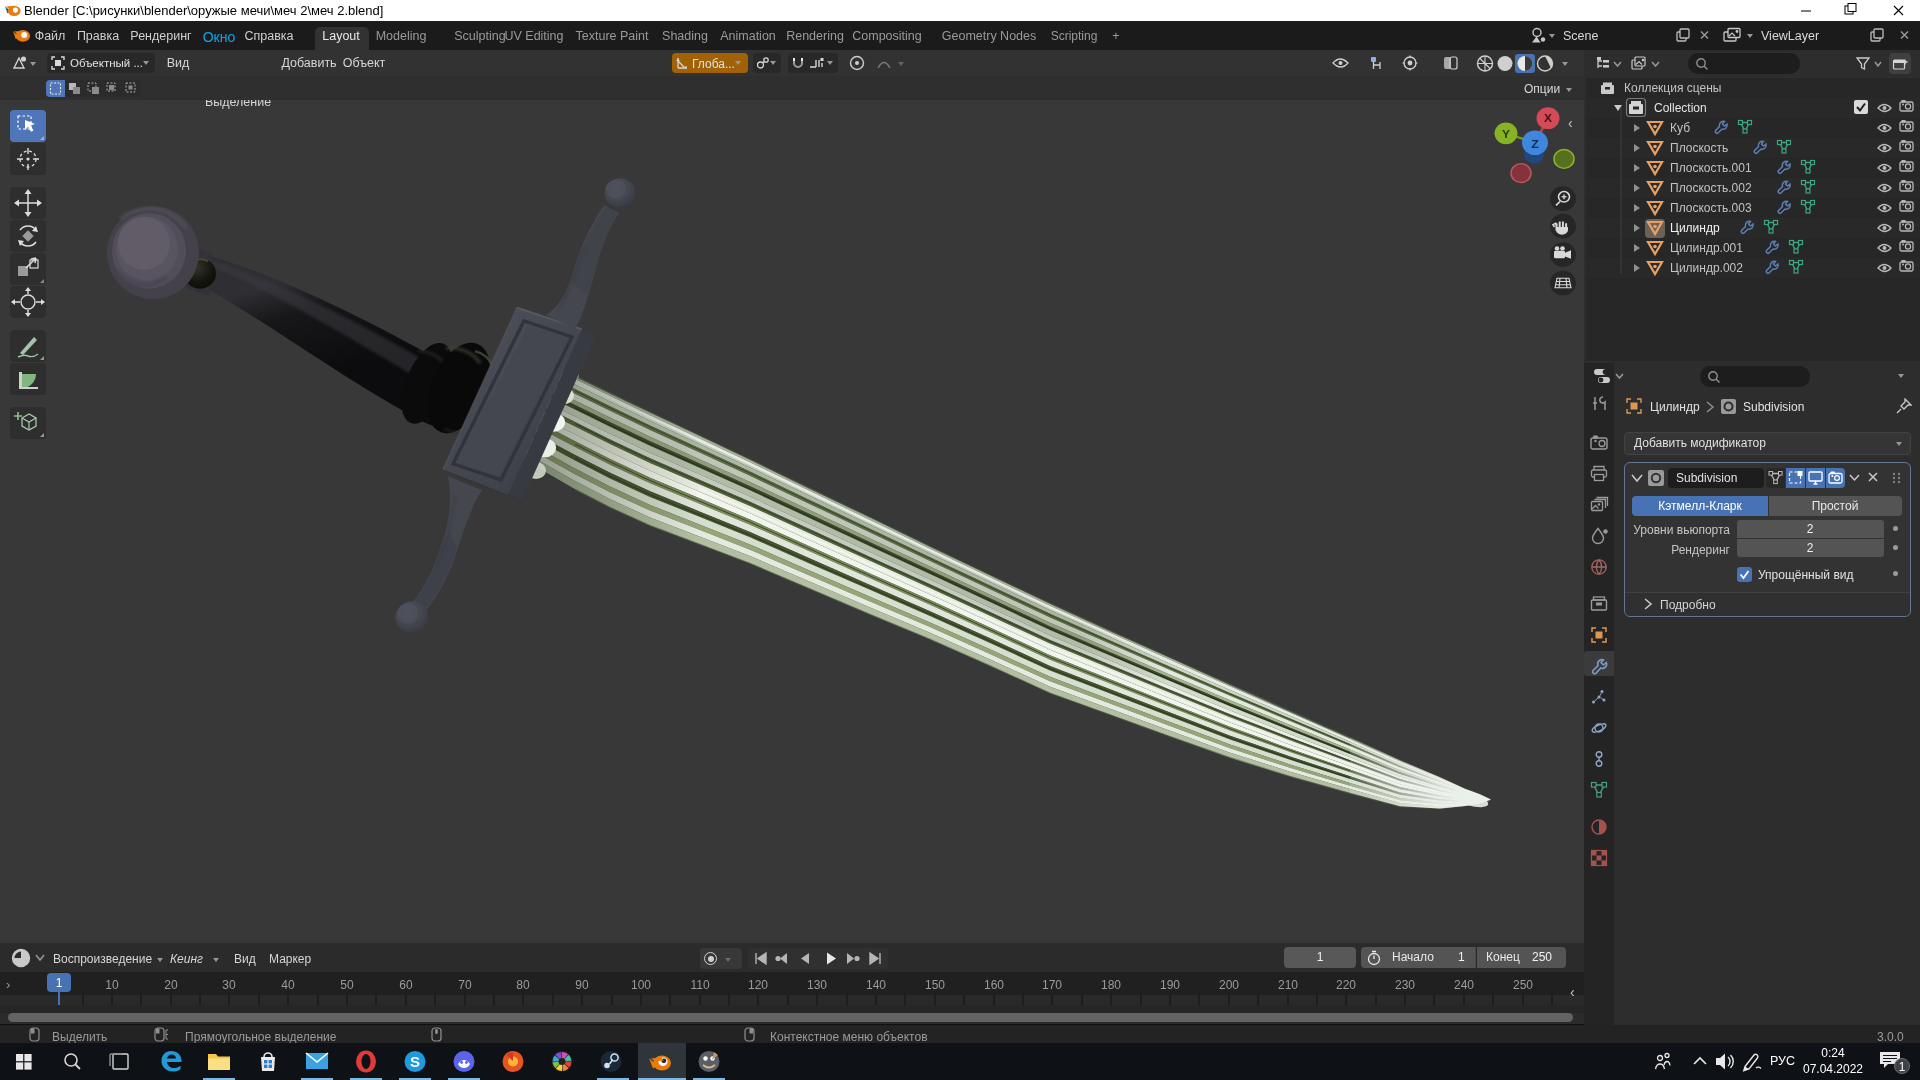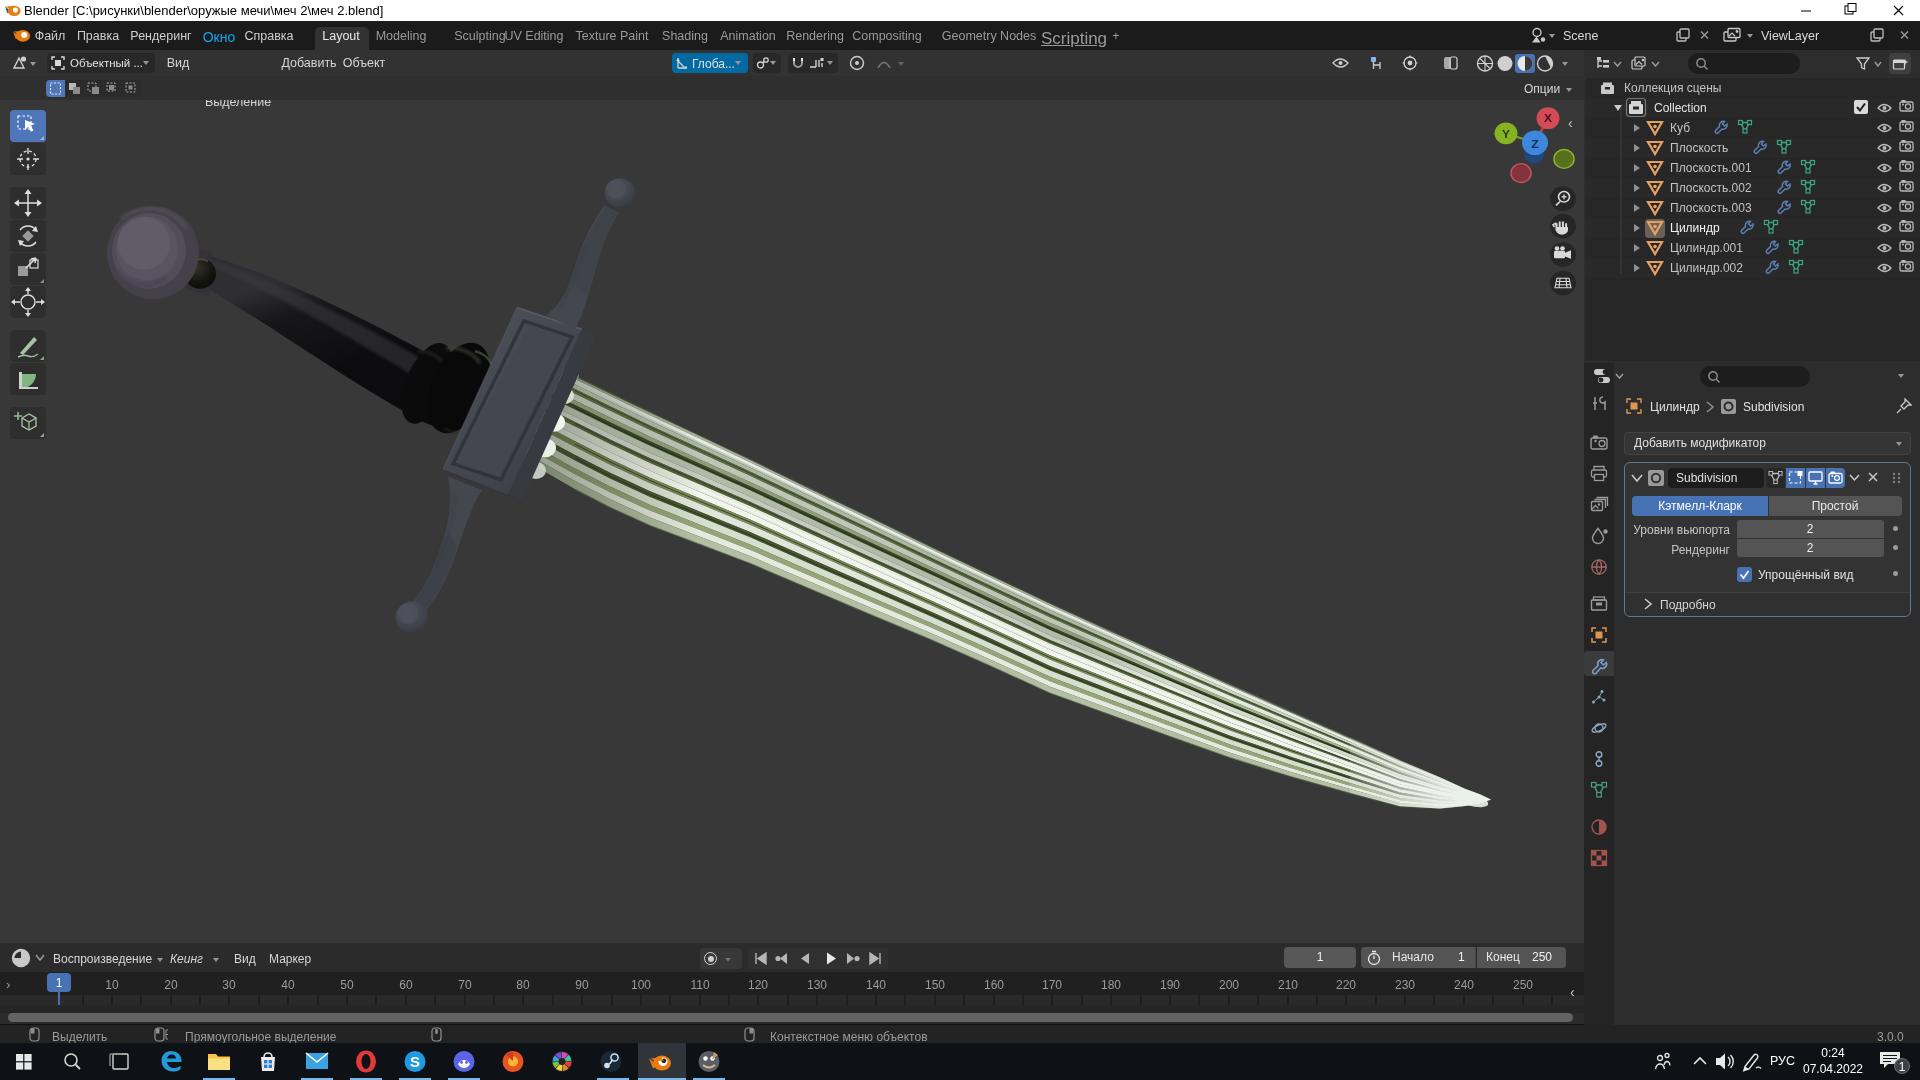--- a/index.html
+++ b/index.html
@@ -42,21 +42,21 @@
 <span class="abs cx" style="left:341px;top:29px;font-size:12.5px;color:#e8e8e8;">Layout</span>
 <span class="abs cx" style="left:401px;top:29px;font-size:12.5px;color:#9a9a9a;">Modeling</span>
 <span class="abs cx" style="left:466px;top:29px;font-size:12.5px;color:#9a9a9a;margin-left:14px;">Sculpting</span>
 <span class="abs cx" style="left:534px;top:29px;font-size:12.5px;color:#9a9a9a;">UV Editing</span>
 <span class="abs cx" style="left:612px;top:29px;font-size:12.5px;color:#9a9a9a;">Texture Paint</span>
 <span class="abs cx" style="left:685px;top:29px;font-size:12.5px;color:#9a9a9a;">Shading</span>
 <span class="abs cx" style="left:748px;top:29px;font-size:12.5px;color:#9a9a9a;">Animation</span>
 <span class="abs cx" style="left:815px;top:29px;font-size:12.5px;color:#9a9a9a;">Rendering</span>
 <span class="abs cx" style="left:887px;top:29px;font-size:12.5px;color:#9a9a9a;">Compositing</span>
 <span class="abs cx" style="left:989px;top:29px;font-size:12.5px;color:#9a9a9a;">Geometry Nodes</span>
-<span class="abs cx" style="left:1074px;top:29px;font-size:17px;color:#9a9a9a;text-decoration:underline;">Scripting</span>
+<span class="abs cx" style="left:1074px;top:29px;font-size:12px;color:#9a9a9a;">Scripting</span>
 <span class="abs cx" style="left:1116px;top:29px;font-size:12.5px;color:#9a9a9a;">+</span>
 <svg class="abs" style="left:1528px;top:26px;" width="20" height="19" viewBox="0 0 20 19">
  <circle cx="9" cy="6.5" r="4" fill="none" stroke="#c8c8c8" stroke-width="1.4"></circle>
  <path d="M4,16.5 l4.5,-6 l4,6 Z" fill="#c8c8c8"></path>
       <circle cx="15" cy="13.5" r="2.2" fill="#c8c8c8"></circle>
 </svg>
 <span class="chev abs" style="left:1549px;top:34px;"></span>
 <span class="abs" style="left:1563px;top:29px;font-size:12.5px;color:#d8d8d8;">Scene</span>
 <svg class="abs" style="left:1674px;top:27px;" width="40" height="17" viewBox="0 0 40 17">
  <rect x="3" y="5" width="9" height="9" rx="1" fill="none" stroke="#bdbdbd" stroke-width="1.3"></rect>
@@ -232,21 +232,21 @@
   <path d="M1,4 L1,1 L4,1 M10,1 L13,1 L13,4 M13,10 L13,13 L10,13 M4,13 L1,13 L1,10" stroke="#d8d8d8" stroke-width="1.4" fill="none"></path>
   <rect x="4" y="4" width="6" height="6" fill="#d8d8d8"></rect>
  </svg>
  <span class="abs" style="left:23px;top:4px;font-size:11.5px;color:#e2e2e2;">Объектный ...</span>
  <span class="chev abs" style="left:96px;top:8px;"></span>
 </div>
 <span class="abs cx" style="left:178px;top:56px;font-size:12.5px;color:#d6d6d6;">Вид</span>
 <span class="abs cx" style="left:238px;top:56px;font-size:12.5px;color:#d6d6d6;margin-top:39px;">Выделение</span>
 <span class="abs cx" style="left:309px;top:56px;font-size:12.5px;color:#d6d6d6;">Добавить</span>
 <span class="abs cx" style="left:364px;top:56px;font-size:12.5px;color:#d6d6d6;">Объект</span>
-<div class="abs" style="left:672px;top:53px;width:76px;height:20px;background:#0369a1;border-radius:4px;">
+<div class="abs" style="left:672px;top:53px;width:76px;height:20px;background:#a16207;border-radius:4px;">
  <svg class="abs" style="left:4px;top:3px;" width="13" height="14" viewBox="0 0 13 14">
         <path d="M2,12 L2,2 M2,12 L11,12 M2,5 L8,11" stroke="#d5d5d5" stroke-width="1.3" fill="none"></path>
         <path d="M2,2 l-1.8,3 l3.6,0 Z M8,11 l3,-1 l-1,3 Z" fill="#d5d5d5"></path>
       </svg>
  <span class="abs" style="left:20px;top:3.5px;font-size:12px;color:#e0e0e0;">Глоба...</span>
  <span class="chev abs" style="left:63px;top:8px;"></span>
 </div>
 <div class="abs" style="left:753px;top:53px;width:28px;height:20px;background:#282828;border-radius:4px;">
  <svg class="abs" style="left:3px;top:3px;" width="14" height="14" viewBox="0 0 14 14">
         <circle cx="4.5" cy="9" r="3" fill="none" stroke="#d5d5d5" stroke-width="1.3"></circle>

